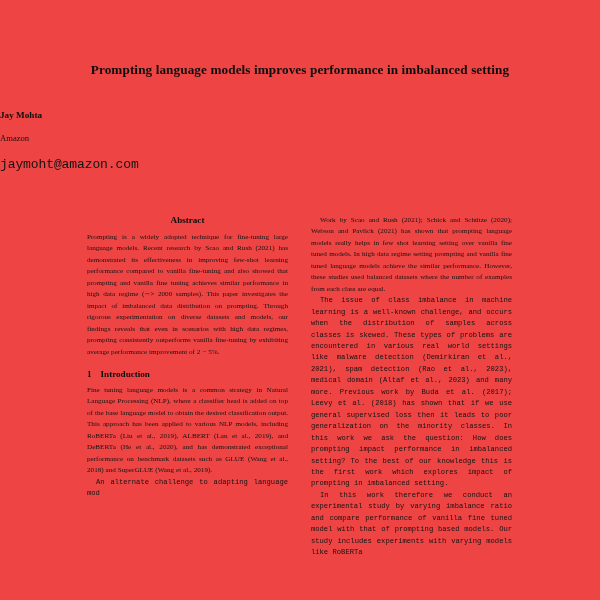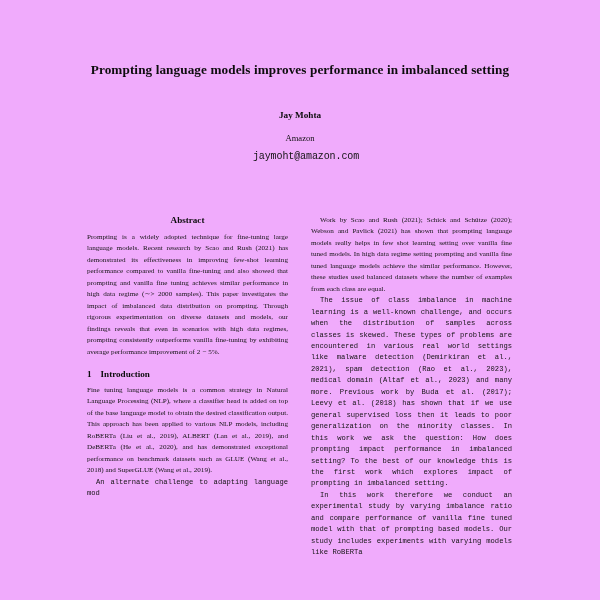--- a/index.html
+++ b/index.html
@@ -14,59 +14,58 @@
     overflow: hidden;
     font-family: "Liberation Serif", "DejaVu Serif", serif;
     color: #111111;
     position: relative;
   }
   .page {
     width: 600px;
     height: 600px;
     position: relative;
     overflow: hidden;
-    background: #f0abfc;
+    background: #ef4444;
   }
 
   
   .title-block {
     padding-top: 62px;
     text-align: center;
   }
   .paper-title {
     font-size: 13.2px;
     font-weight: bold;
     line-height: 1.25;
     letter-spacing: 0.1px;
     margin: 0 58px;
     color: #0d0d0d;
   }
 
   .author-block {
-    text-align: center;
+    text-align: left;
     margin-top: 30px;
     line-height: 1.42;
   }
   .author-name {
     font-size: 9.2px;
     font-weight: bold;
     color: #0d0d0d;
   }
   .author-affil {
     font-size: 8.6px;
     margin-top: 10px;
     color: #121212;
   }
   .author-email {
     font-family: "Liberation Mono", "DejaVu Sans Mono", monospace;
-    font-size: 10px;
-    margin-top: 6px;
+    font-size: 13px;
+    margin-top: 12px;
     letter-spacing: -0.1px;
     color: #121212;
-    padding-left: 12px;
   }
 
   
   .columns {
     position: absolute;
     top: 215px;
     left: 0;
     width: 600px;
     height: 393px;
     overflow: hidden;

